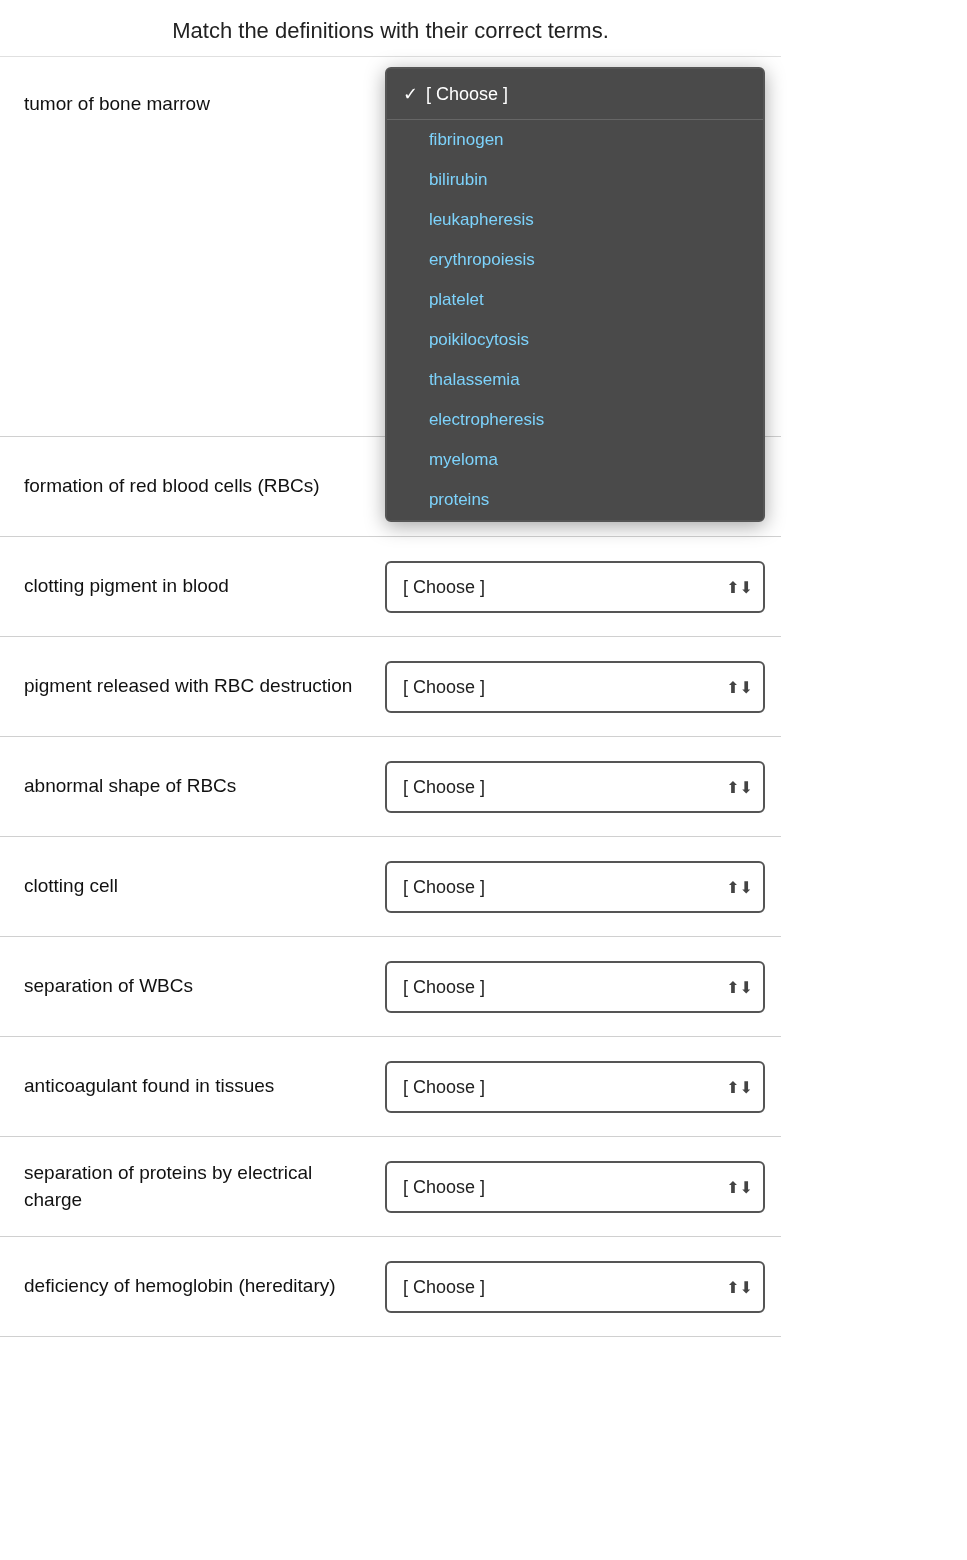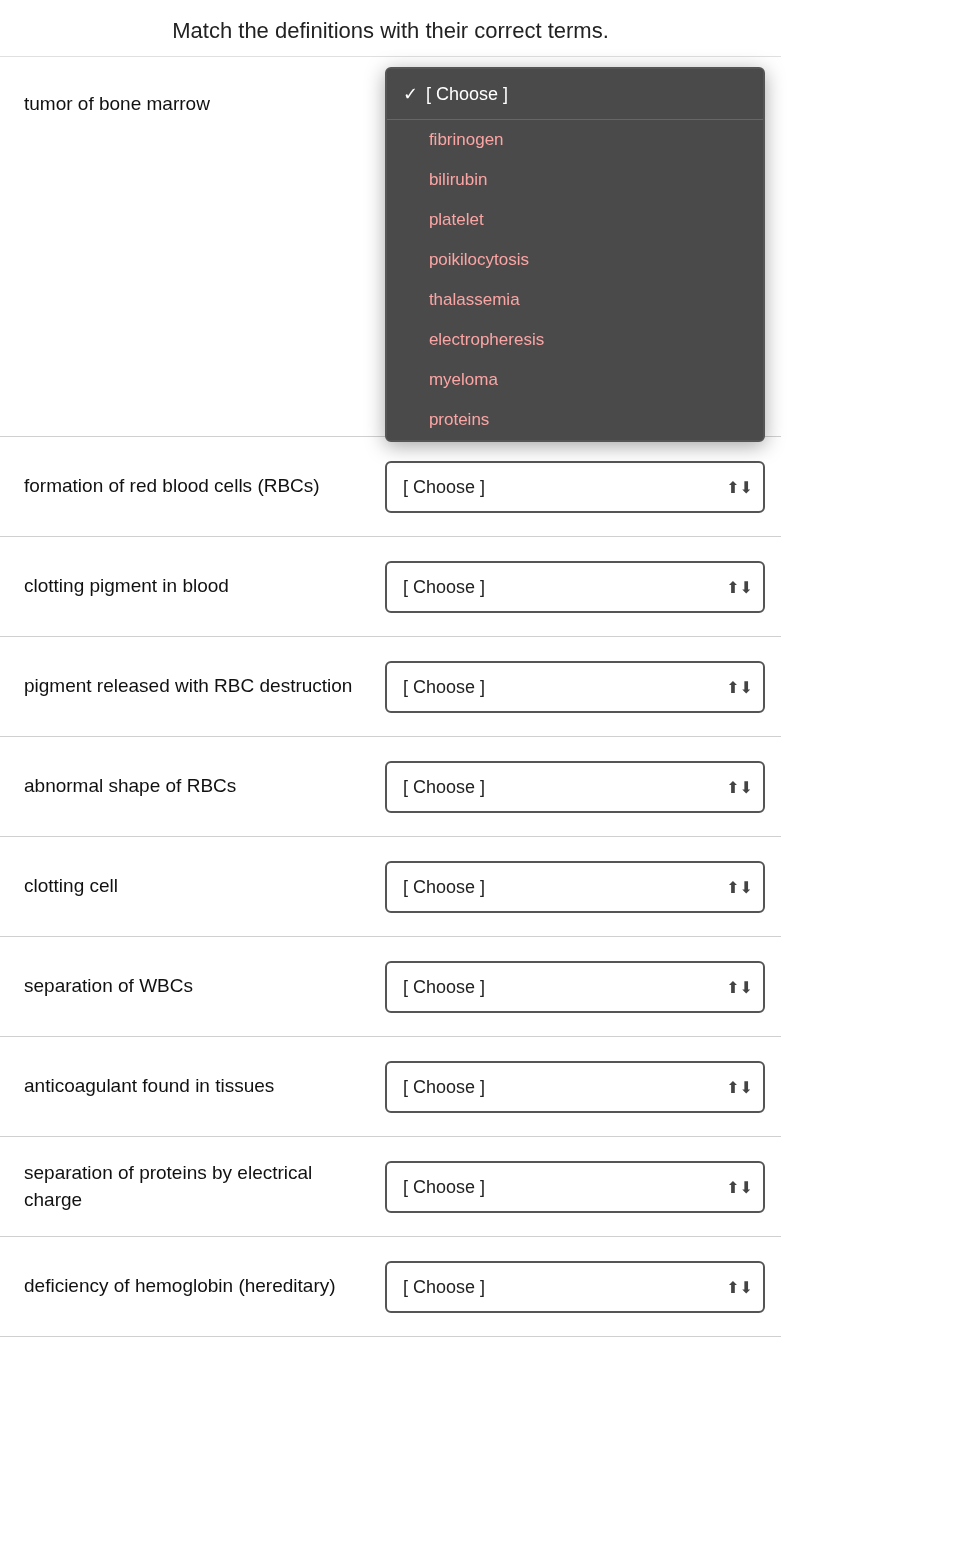--- a/index.html
+++ b/index.html
@@ -114,21 +114,21 @@
       margin-right: 8px;
     }
 
     .dropdown-header-text {
       color: #ffffff;
       font-size: 18px;
     }
 
     .dropdown-item {
       padding: 10px 16px 10px 42px;
-      color: #fca5a5;
+      color: #7dd3fc;
       font-size: 17px;
       cursor: pointer;
       background: #4a4a4a;
     }
 
     .dropdown-item:last-child {
       border-radius: 0 0 4px 4px;
     }
 
     .first-row-select {
@@ -178,20 +178,22 @@
         </select>
       </div>
 
       <div class="dropdown-open-overlay">
         <div class="dropdown-header">
           <span class="check-mark">✓</span>
           <span class="dropdown-header-text">[ Choose ]</span>
         </div>
         <div class="dropdown-item">fibrinogen</div>
         <div class="dropdown-item">bilirubin</div>
+        <div class="dropdown-item">leukapheresis</div>
+        <div class="dropdown-item">erythropoiesis</div>
         <div class="dropdown-item">platelet</div>
         <div class="dropdown-item">poikilocytosis</div>
         <div class="dropdown-item">thalassemia</div>
         <div class="dropdown-item">electropheresis</div>
         <div class="dropdown-item">myeloma</div>
         <div class="dropdown-item">proteins</div>
       </div>
     </div>
   </div>
 

